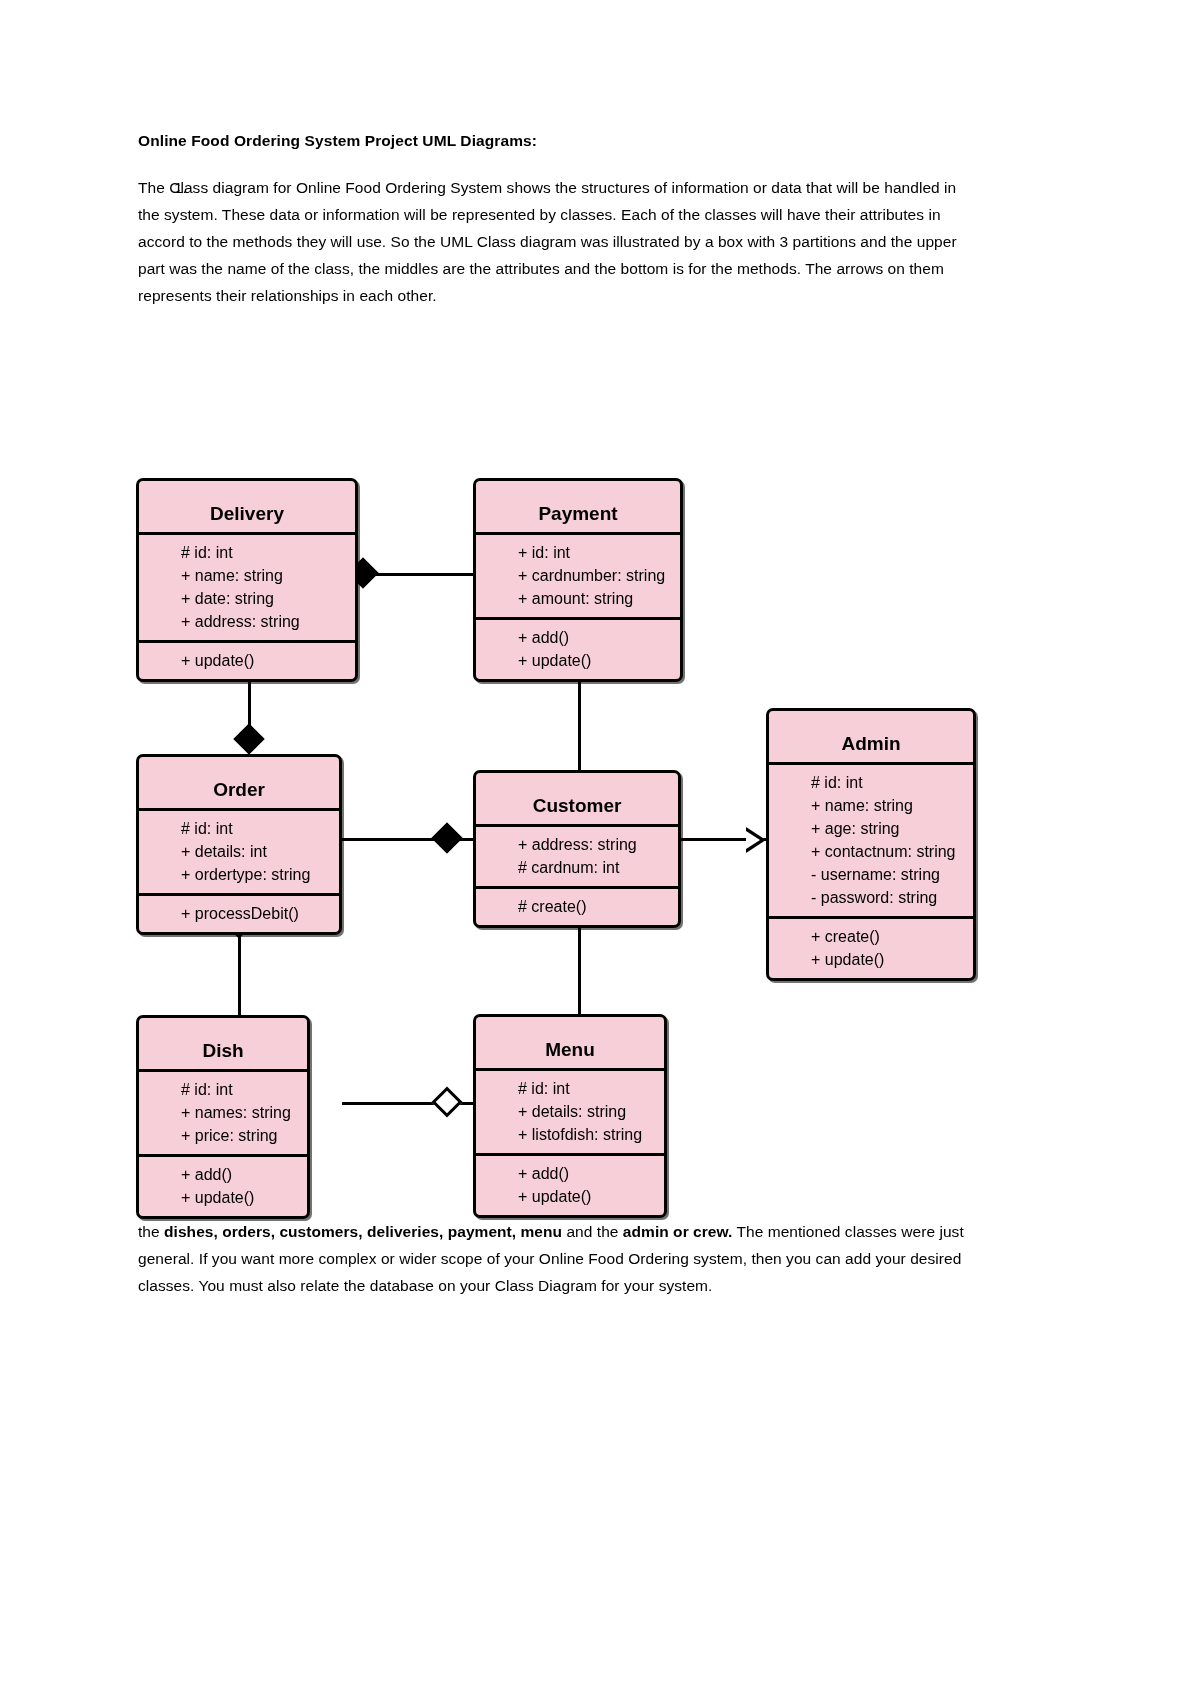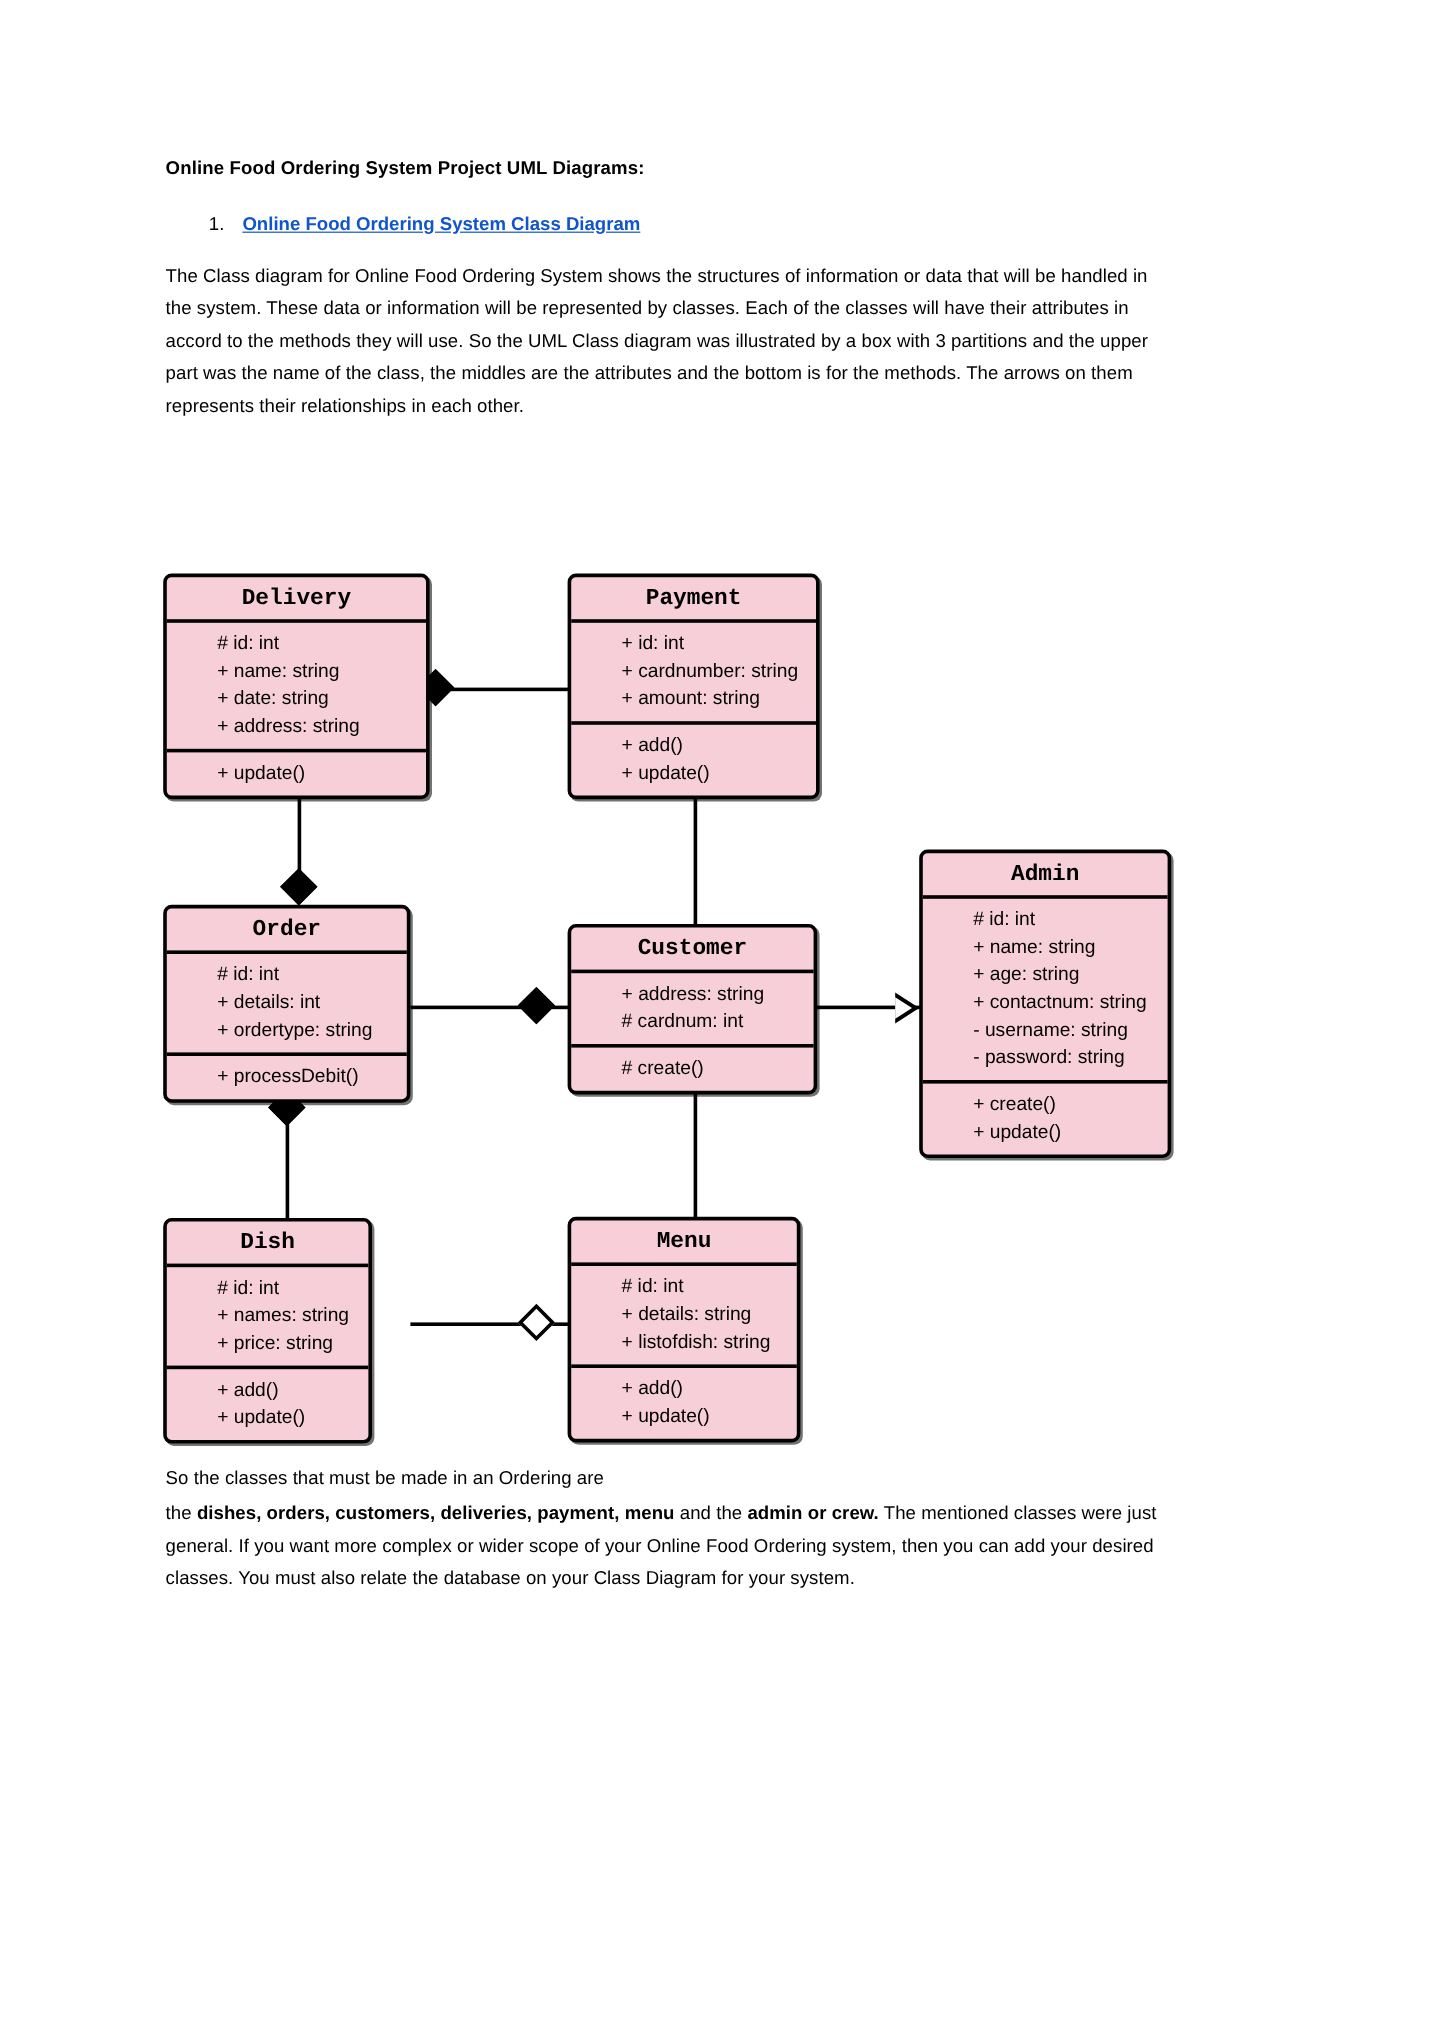--- a/index.html
+++ b/index.html
@@ -59,23 +59,22 @@
     border:3px solid #000;
     border-radius:7px;
     box-sizing:border-box;
     box-shadow:2px 2px 0 rgba(0,0,0,0.55);
   }
   .uml-name {
     text-align:center;
     font-weight:bold;
     font-size:19px;
     line-height:22px;
-    padding:6px 4px 7px 4px;
+    padding:22px 4px 7px 4px;
     border-bottom:3px solid #000;
-    font-family:Liberation Mono, monospace;
   }
   .uml-attrs {
     padding:6px 8px 7px 8px;
     font-size:16px;
     line-height:23px;
   }
   .uml-methods {
     border-top:3px solid #000;
     padding:6px 8px 7px 8px;
     font-size:16px;
@@ -122,21 +121,20 @@
 
 <div class="page">
 
   <div class="doc-body">
 
     <div class="doc-title">Online Food Ordering System Project UML Diagrams:</div>
 
 
     <div class="numbered">
       <span class="num">1.</span>
-      <span class="link-wrap"><a class="doclink">Online Food Ordering System Class Diagram</a></span>
     </div>
 
     <div class="para">The Class diagram for Online Food Ordering System shows the structures of information or data that will be handled in the system. These data or information will be represented by classes. Each of the classes will have their attributes in accord to the methods they will use. So the UML Class diagram was illustrated by a box with 3 partitions and the upper part was the name of the class, the middles are the attributes and the bottom is for the methods. The arrows on them represents their relationships in each other.</div>
   </div>
 
   <div class="diagram">
 
     <div class="edge h" style="left:228px; top:103px; width:118px;"></div>
     <div class="diamond-filled" style="left:222px; top:92px;"></div>
 
@@ -246,17 +244,16 @@
       </div>
       <div class="uml-methods">
         <div>+ add()</div>
         <div>+ update()</div>
       </div>
     </div>
 
   </div>
 
   <div class="closing">
-    <div class="para l1">So the classes that must be made in an Ordering are</div>
     <div class="para"><span>the </span><b class="inline">dishes, orders, customers, deliveries, payment, menu</b><span> and the </span><b class="inline">admin or crew.</b><span> The mentioned classes were just general. If you want more complex or wider scope of your Online Food Ordering system, then you can add your desired classes. You must also relate the database on your Class Diagram for your system.</span></div>
   </div>
 
 </div>
 
 </body></html>

